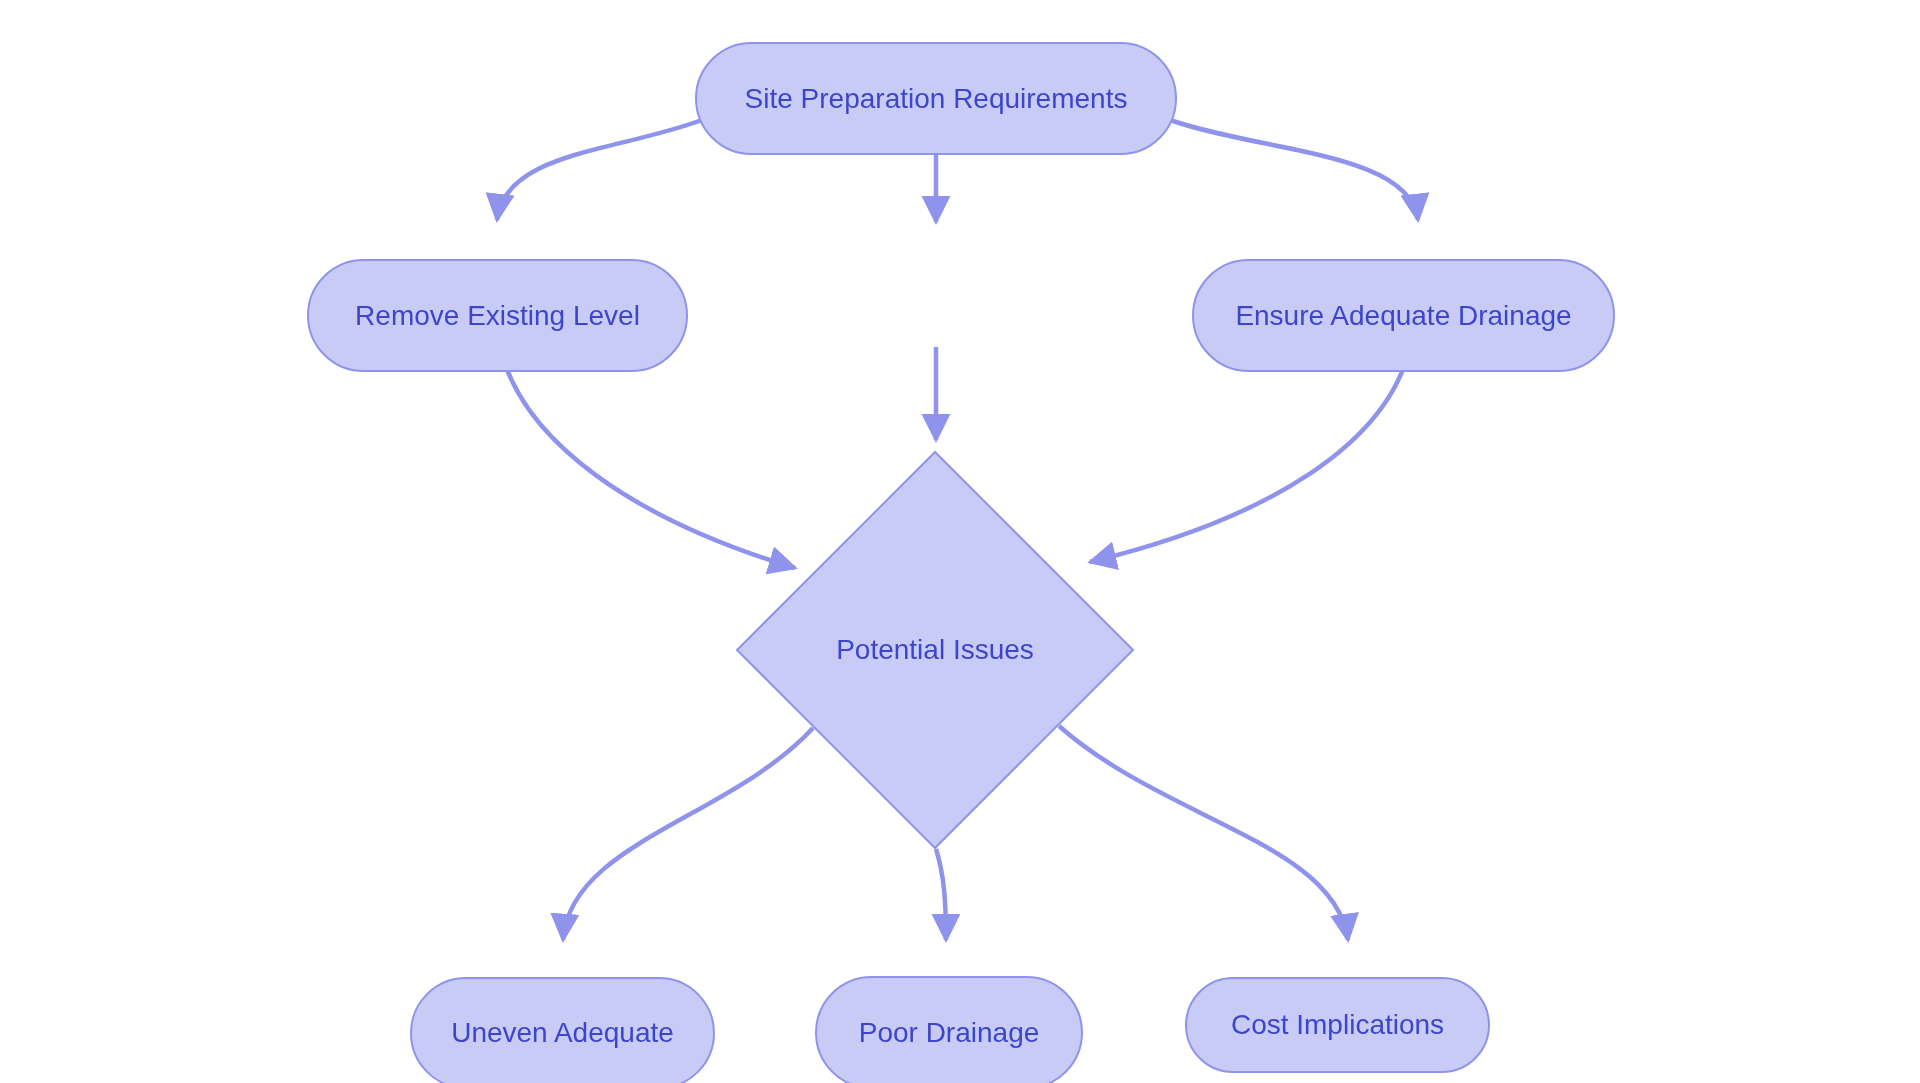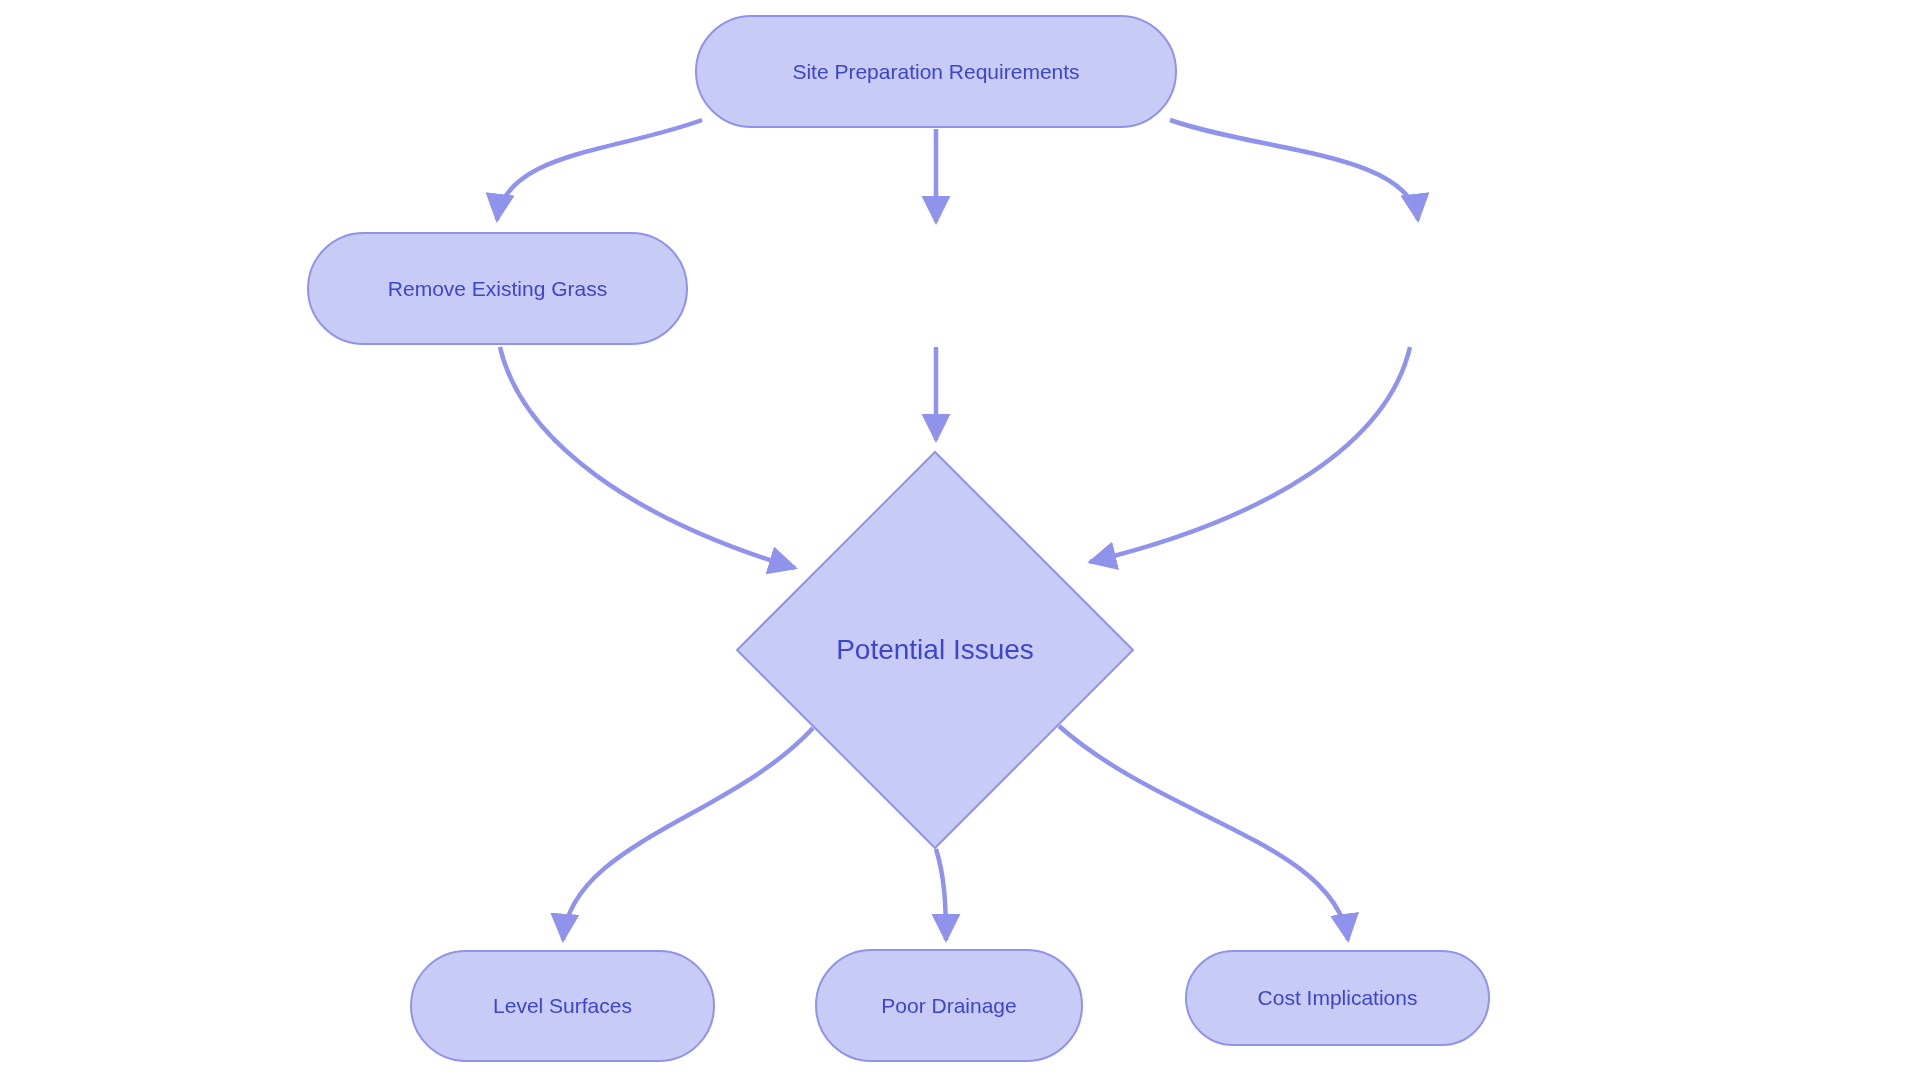--- a/index.html
+++ b/index.html
@@ -21,24 +21,25 @@
   .edge{fill:none;stroke:var(--c-edge);stroke-width:4.5px;}
   .arrowhead{fill:var(--c-edge);}
   .diamond-shape{fill:var(--c-node-fill);stroke:var(--c-node-border);stroke-width:2px;}
   .node{
     position:absolute;
     display:flex;align-items:center;justify-content:center;
     background:var(--c-node-fill);
     border:2px solid var(--c-node-border);
     border-radius:58px;
     color:var(--c-text);
-    font-size:21px;
+    font-size:28px;
     text-align:center;
     box-sizing:border-box;
     white-space:nowrap;
+    margin-top:27px;
   }
   .diamond-label{
     position:absolute;
     display:flex;align-items:center;justify-content:center;
     color:var(--c-text);
     font-size:28px;
     text-align:right;
     white-space:nowrap;
   }
   
@@ -82,31 +83,34 @@
     <path class="edge" marker-end="url(#arrow)" d="M 936 849 C 944 875, 946 900, 946 940"></path>
 
     <path class="edge" marker-end="url(#arrow)" d="M 1059 726 C 1165 820, 1335 843, 1348 940"></path>
   </svg>
 
   <div class="node n-root">
     <span>Site Preparation Requirements</span>
   </div>
 
   <div class="node n-remove">
-    <span>Remove Existing Grass</span>
+    <span>Remove Existing Level</span>
   </div>
 
 
+  <div class="node n-drain">
+    <span>Ensure Adequate Drainage</span>
+  </div>
 
   <div class="diamond-label n-issues">
     <span>Potential Issues</span>
   </div>
 
   <div class="node n-uneven">
-    <span>Level Surfaces</span>
+    <span>Uneven Adequate</span>
   </div>
 
   <div class="node n-poor">
     <span>Poor Drainage</span>
   </div>
 
   <div class="node n-cost">
     <span>Cost Implications</span>
   </div>
 

